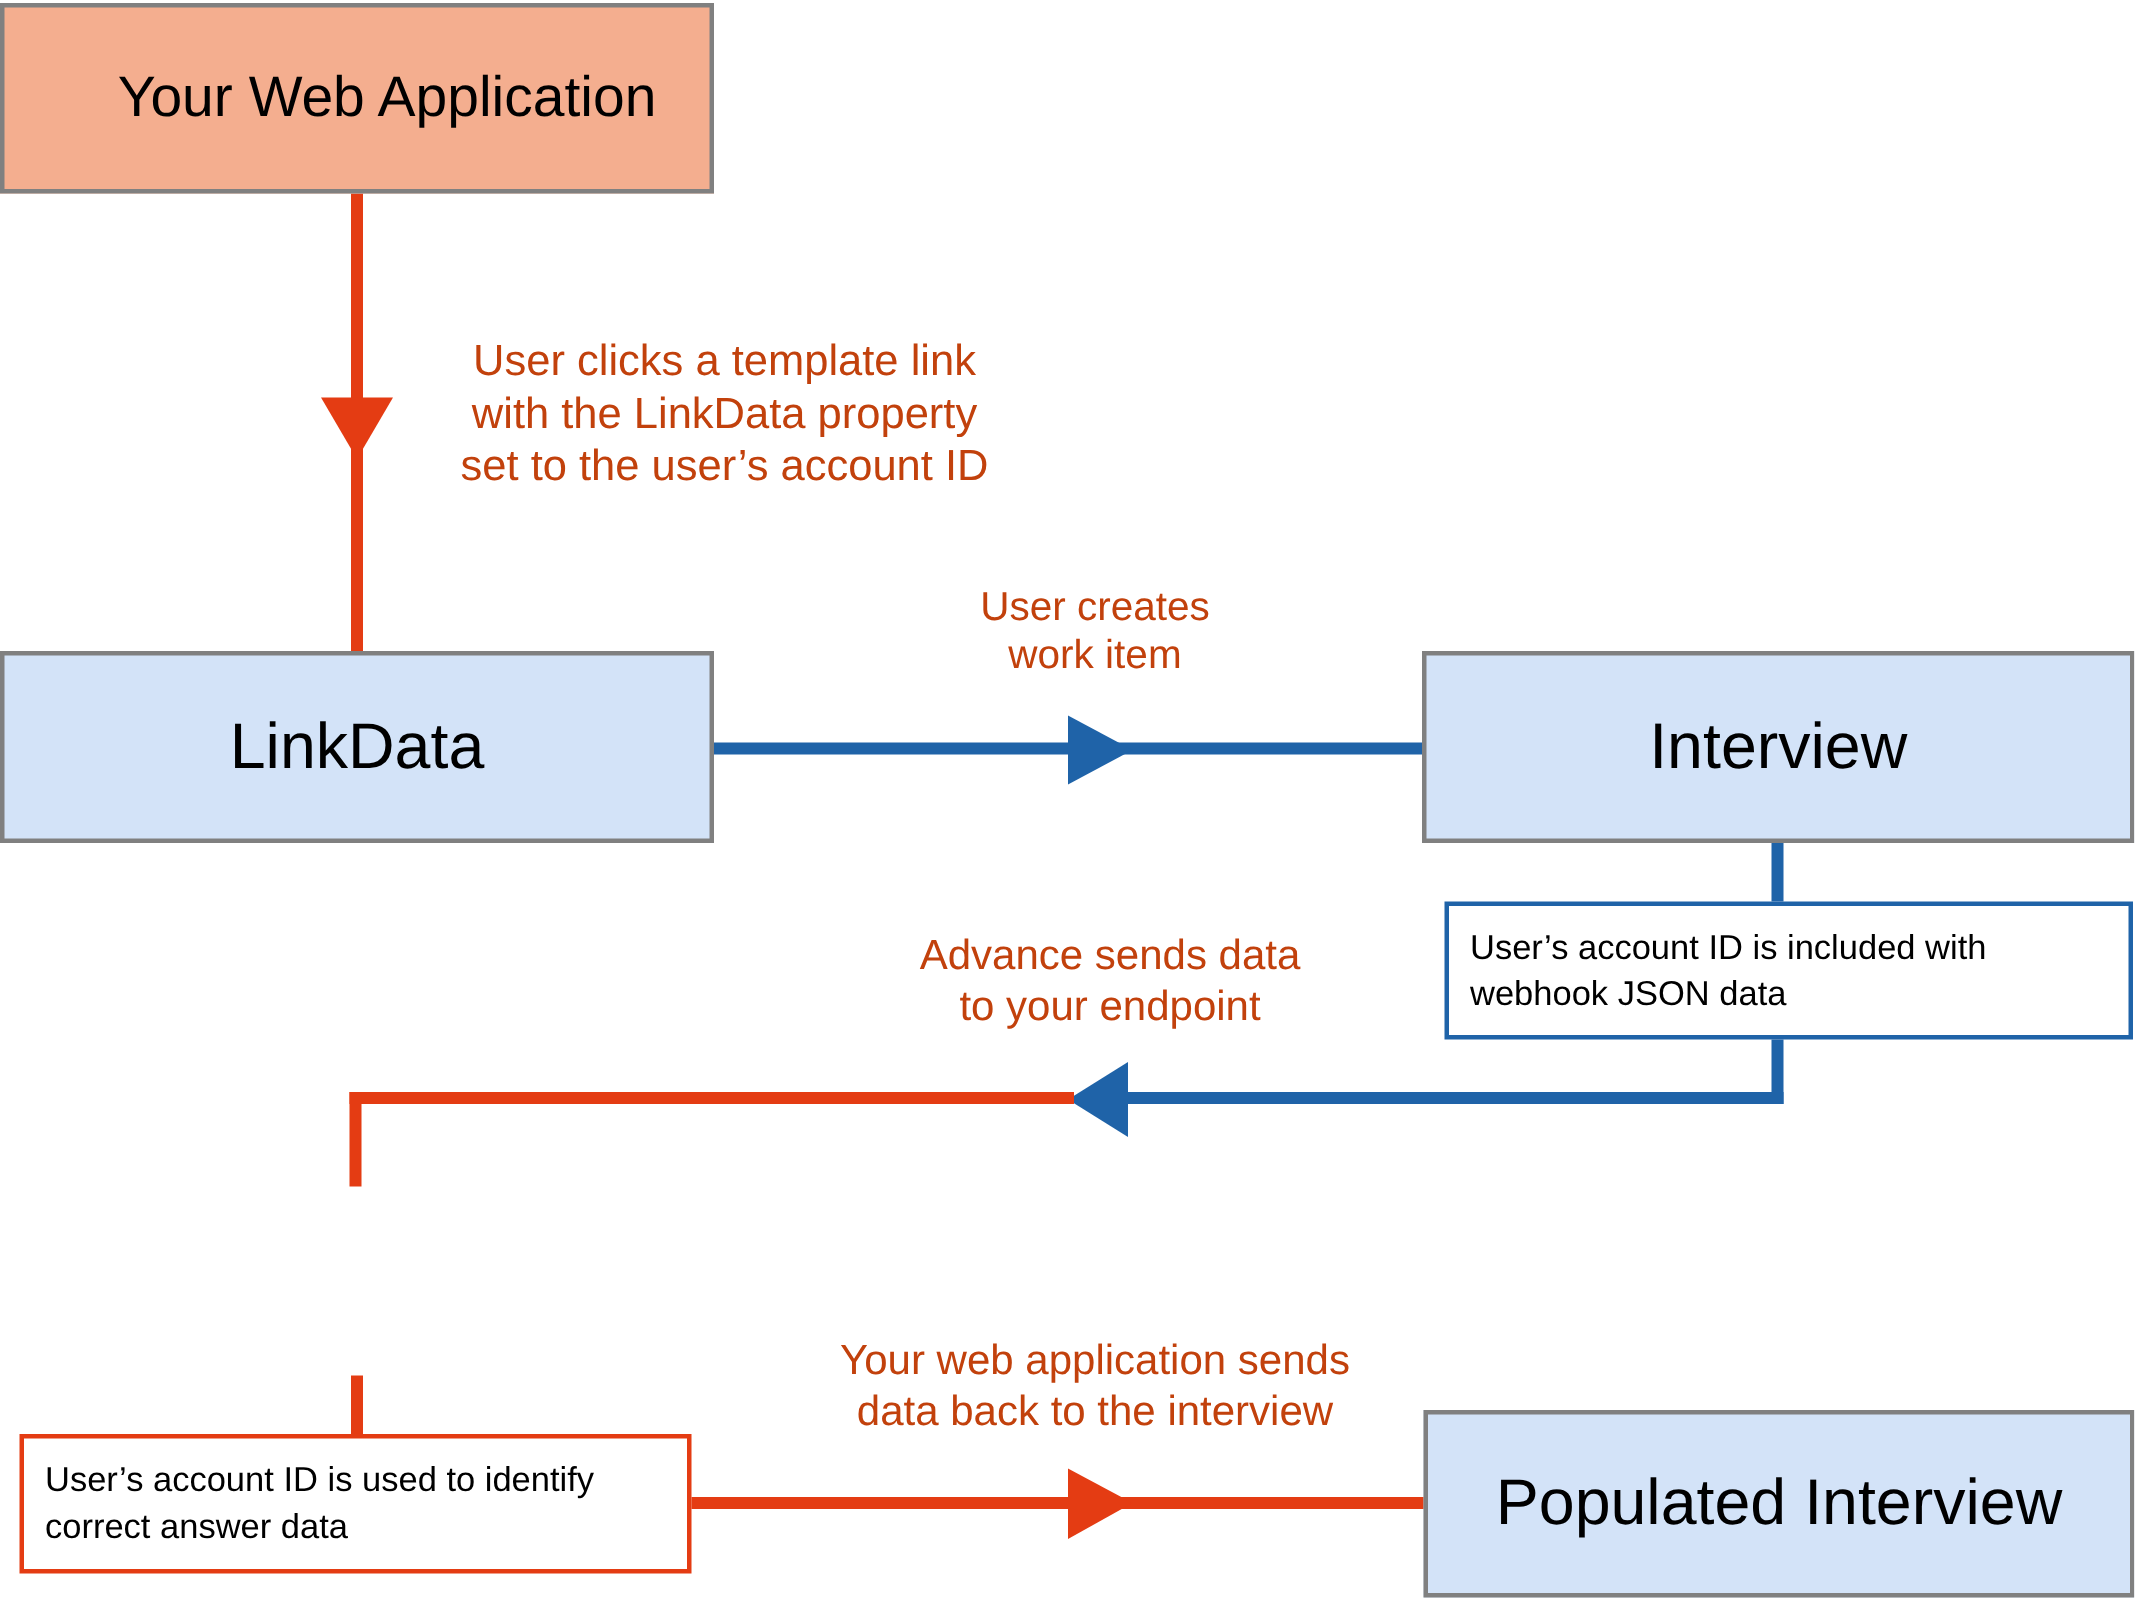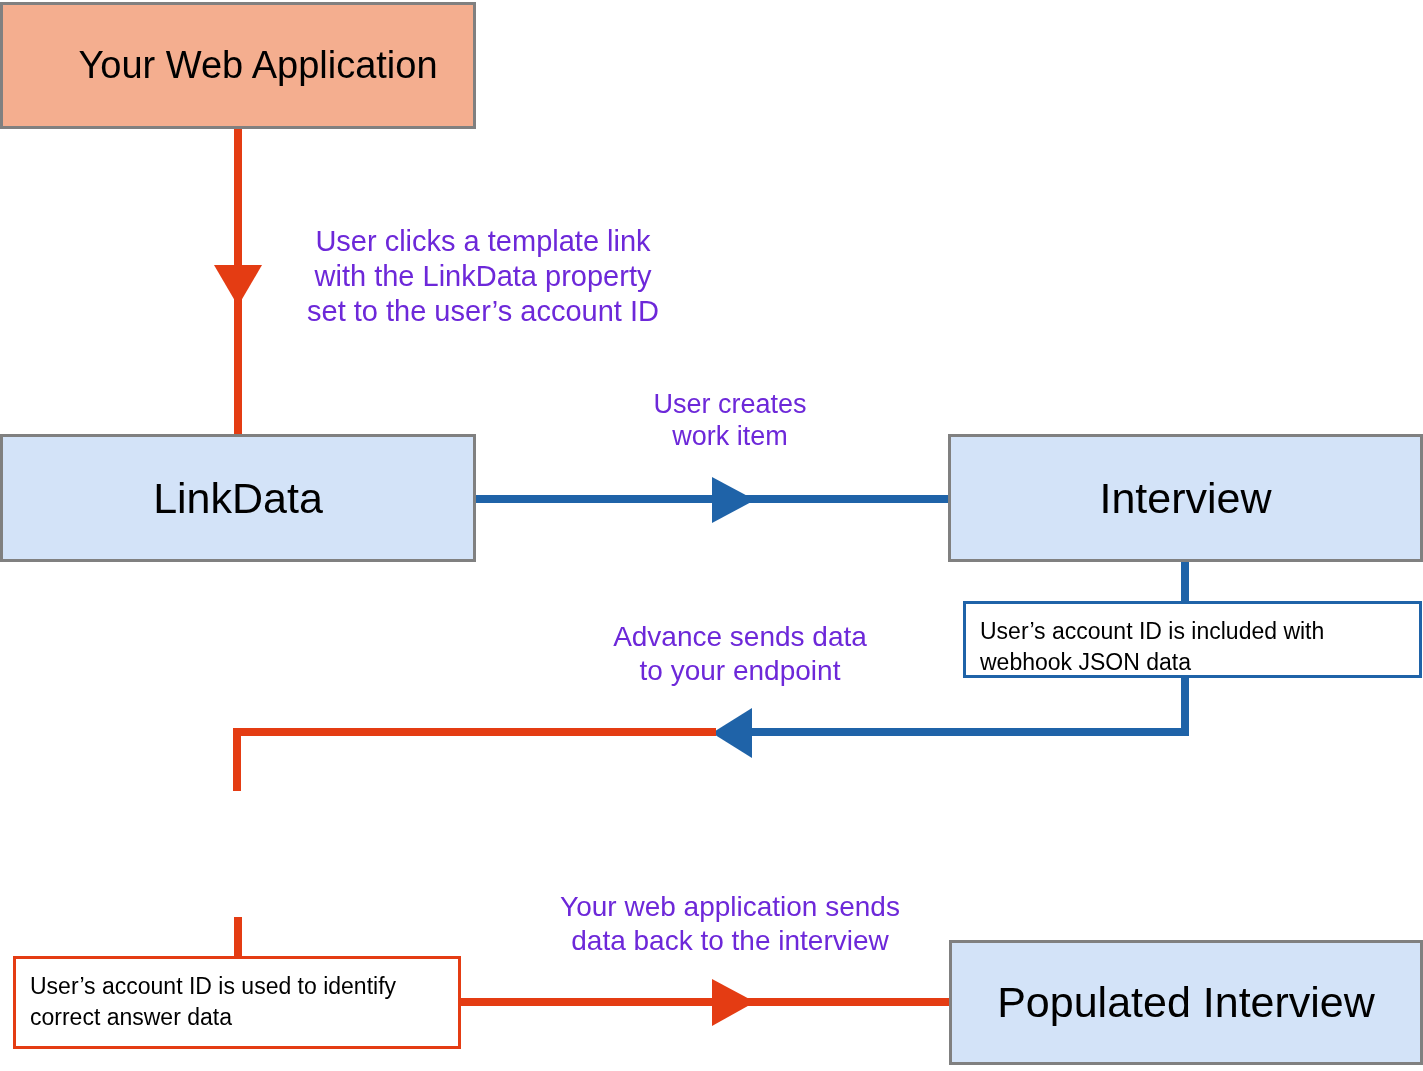--- a/index.html
+++ b/index.html
@@ -56,26 +56,26 @@
     position: absolute;
     box-sizing: border-box;
     background: #ffffff;
     color: #000000;
     font-size: 23px;
     line-height: 1.33;
     padding: 12px 14px;
     z-index: 4;
     white-space: pre-line;
   }
-  #callout-webhook  { left: 963px; top: 601px; width: 459px; height: 77px; border: 3px solid #1F63A8; }
+  #callout-webhook  { left: 963px; top: 601px; width: 459px; height: 92px; border: 3px solid #1F63A8; }
   #callout-answer   { left: 13px;  top: 956px; width: 448px; height: 93px; border: 3px solid #E43C13; }
 
   .edge-label {
     position: absolute;
-    color: #6d28d9;
+    color: #c2410c;
     text-align: center;
     line-height: 1.2;
     white-space: pre-line;
     z-index: 5;
   }
   #label-template-link  { left: 278px; top: 224px; width: 410px; font-size: 29px; }
   #label-work-item      { left: 560px; top: 388px; width: 340px; font-size: 27px; }
   #label-sends-data     { left: 560px; top: 620px; width: 360px; font-size: 28px; }
   #label-sends-back     { left: 500px; top: 890px; width: 460px; font-size: 28px; text-align: center; }
 </style>

